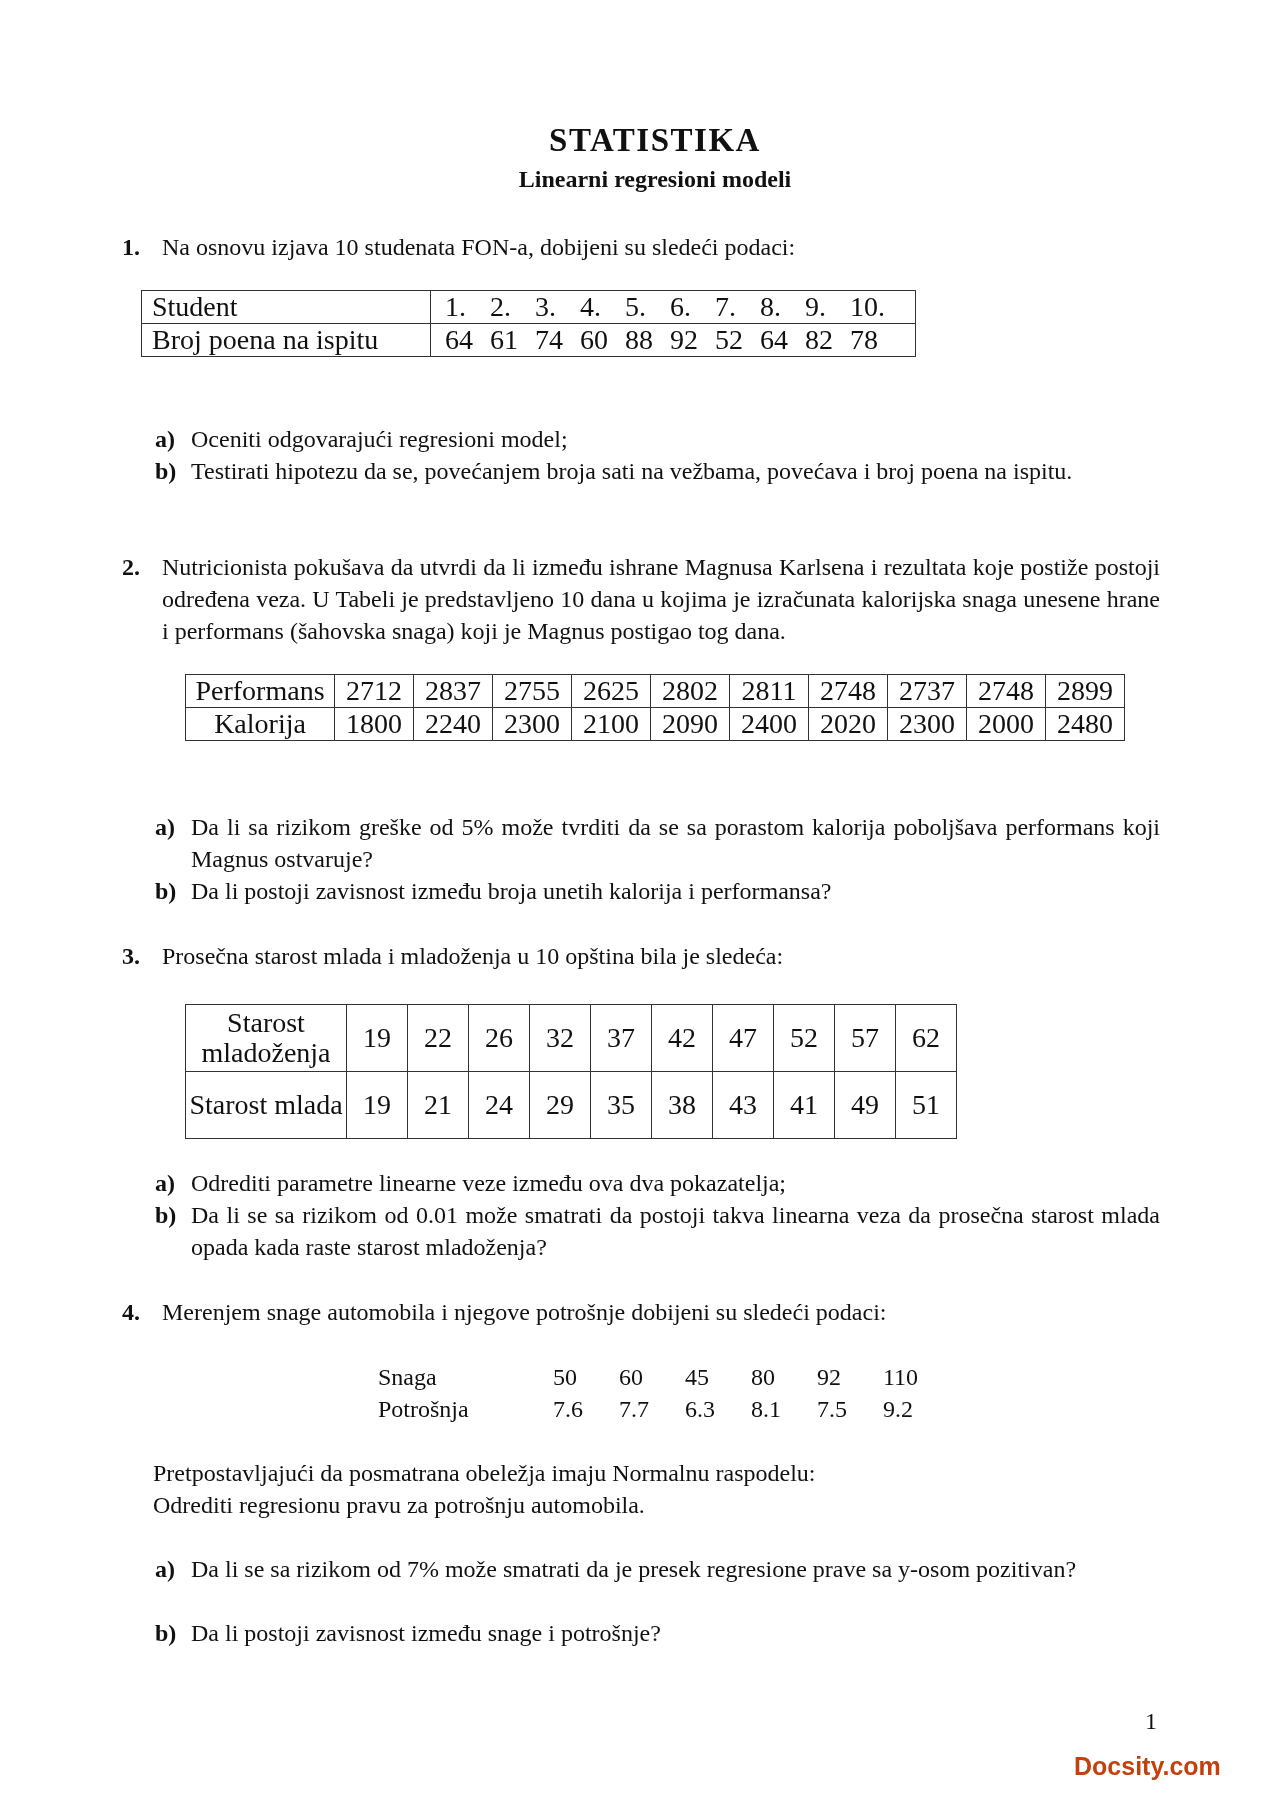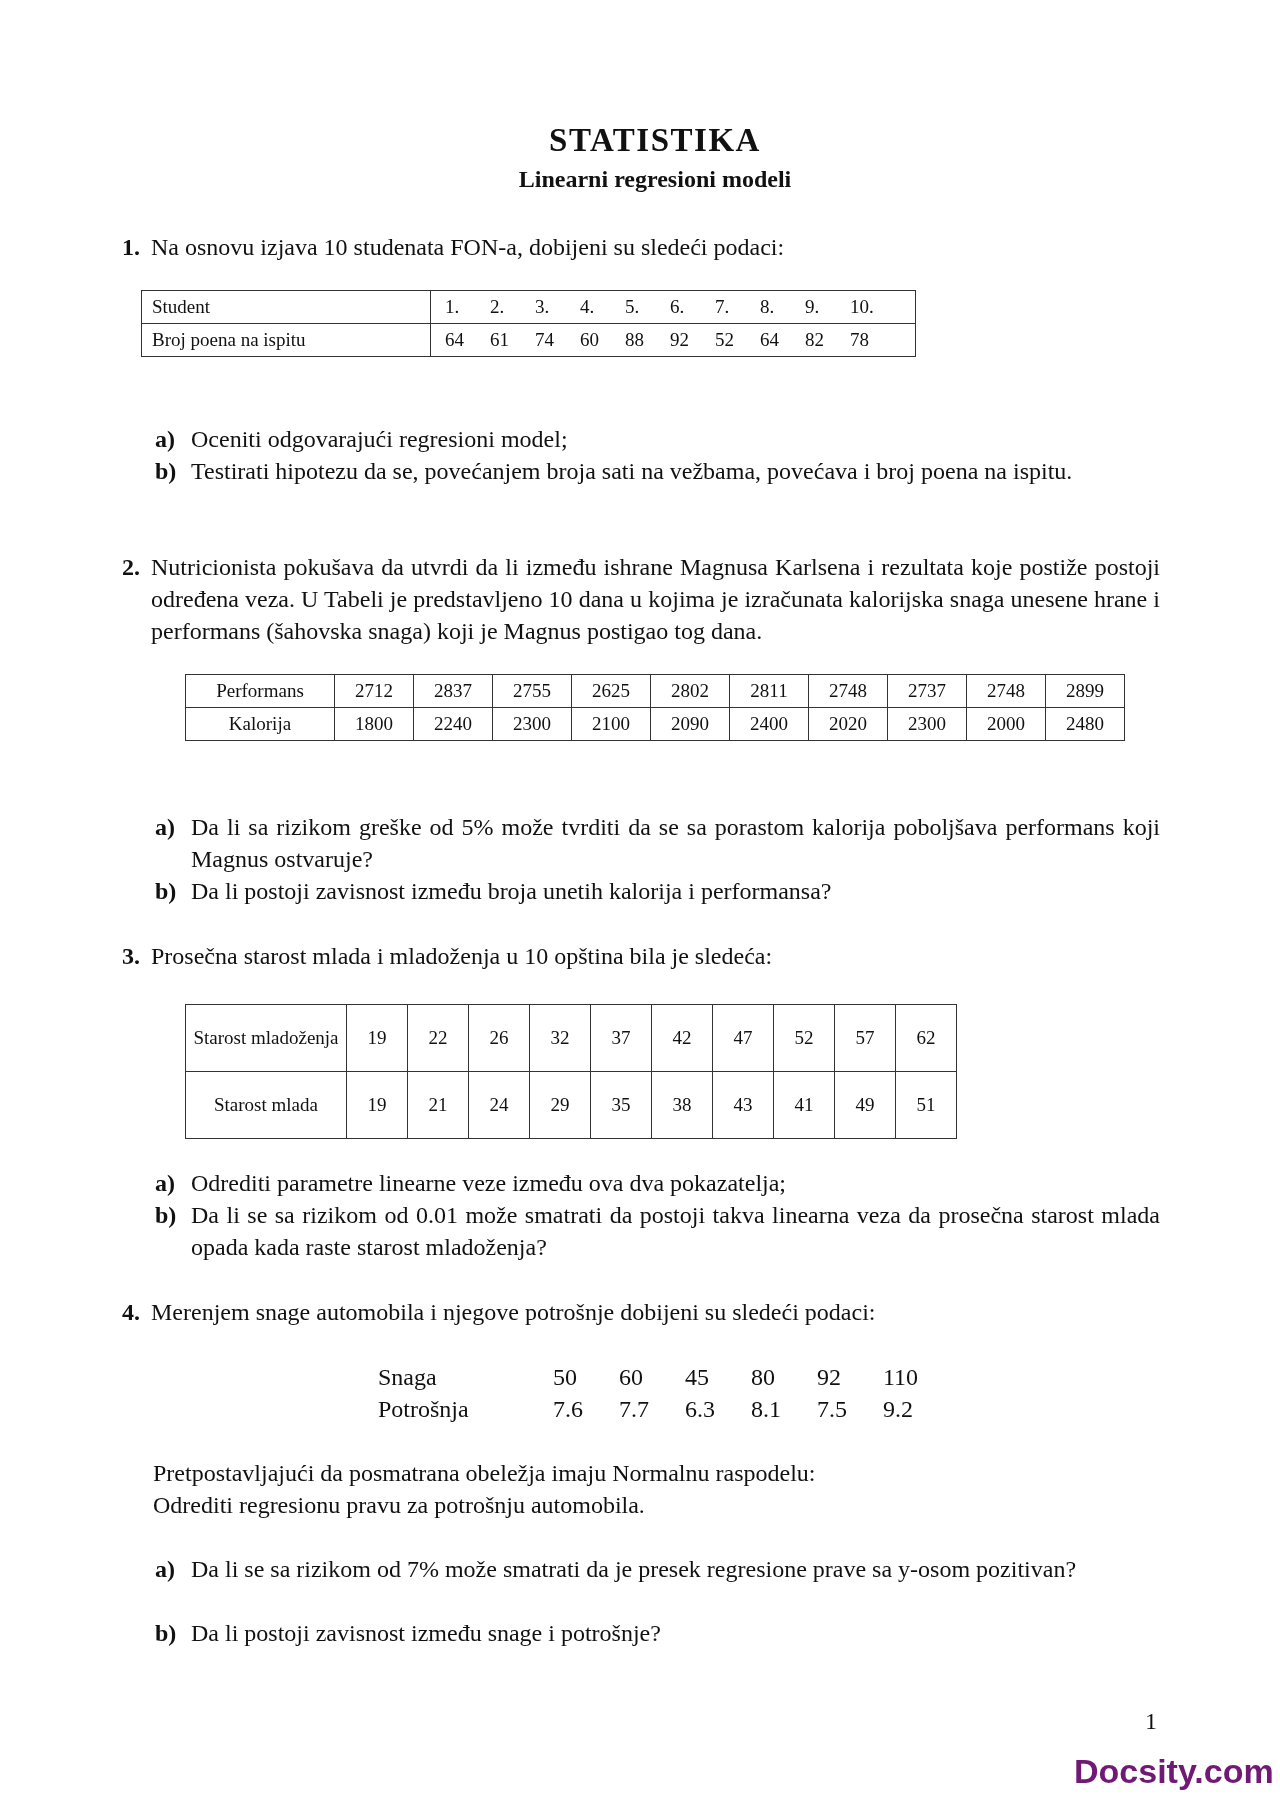--- a/index.html
+++ b/index.html
@@ -5,44 +5,44 @@
   html, body { margin: 0; padding: 0; background: #ffffff; }
   body { width: 1280px; height: 1811px; position: relative; overflow: hidden;
          font-family: "Liberation Serif", "DejaVu Serif", serif; color: #111; }
   .page { position: absolute; left: 0; top: 0; width: 1280px; height: 1811px; padding-left: 41px; }
   .title { position: absolute; top: 122px; left: 0; width: 1310px; text-align: center;
            font-size: 33px; font-weight: bold; letter-spacing: 1.5px; }
   .subtitle { position: absolute; top: 166px; left: 0; width: 1310px; text-align: center;
               font-size: 24px; font-weight: bold; }
   .q { position: absolute; left: 122px; width: 1038px; font-size: 24px; line-height: 32px; text-align: justify; }
   .q .num { font-weight: bold; position: absolute; left: 0; }
-  .q .txt { display: block; margin-left: 29px; }
+  .q .txt { display: block; margin-left: 40px; }
   .sub { position: absolute; left: 155px; width: 1005px; font-size: 24px; line-height: 32px; text-align: justify; }
   .sub .lab { font-weight: bold; position: absolute; left: 0; }
   .sub .txt { display: block; margin-left: 36px; }
-  table { border-collapse: collapse; position: absolute; font-size: 19px; }
+  table { border-collapse: collapse; position: absolute; font-size: 28px; }
   .t1 { left: 141px; top: 290px; width: 775px; }
   .t1 td { border: 1.5px solid #333; height: 32px; padding: 0 10px; }
   .t1 td.lbl { width: 268px; text-align: left; }
   .t1 td.vals { padding: 0 0 0 14px; }
   .t1 .vals span { display: inline-block; width: 45px; text-align: left; }
   .t2 { left: 185px; top: 674px; width: 940px; }
   .t2 td { border: 1.5px solid #333; height: 32px; text-align: center; padding: 0 4px; }
   .t2 td.lbl { width: 140px; }
   .t3 { left: 185px; top: 1004px; width: 772px; }
   .t3 td { border: 1.5px solid #333; height: 64px; text-align: center; line-height: 30px; }
   .t3 td.lbl { width: 158px; }
   .plain { position: absolute; left: 378px; top: 1361px; font-size: 24px; line-height: 32px; }
   .plain .row { white-space: nowrap; }
   .plain .lbl { display: inline-block; width: 175px; }
   .plain .v { display: inline-block; width: 66px; }
   .para { position: absolute; left: 153px; font-size: 24px; line-height: 32px; }
   .pagenum { position: absolute; top: 1708px; left: 1145px; font-size: 24px; }
   .docsity { position: absolute; top: 1752px; left: 1074px; font-family: "Liberation Sans", "DejaVu Sans", sans-serif;
-             font-size: 34px; font-weight: bold; color: #701a75; }
+             font-size: 25px; font-weight: bold; color: #c2410c; }
 </style>
 </head>
 <body>
 
 <div class="page">
 
   <div class="title">STATISTIKA</div>
   <div class="subtitle">Linearni regresioni modeli</div>
 
   <div class="q" style="top:231px">

